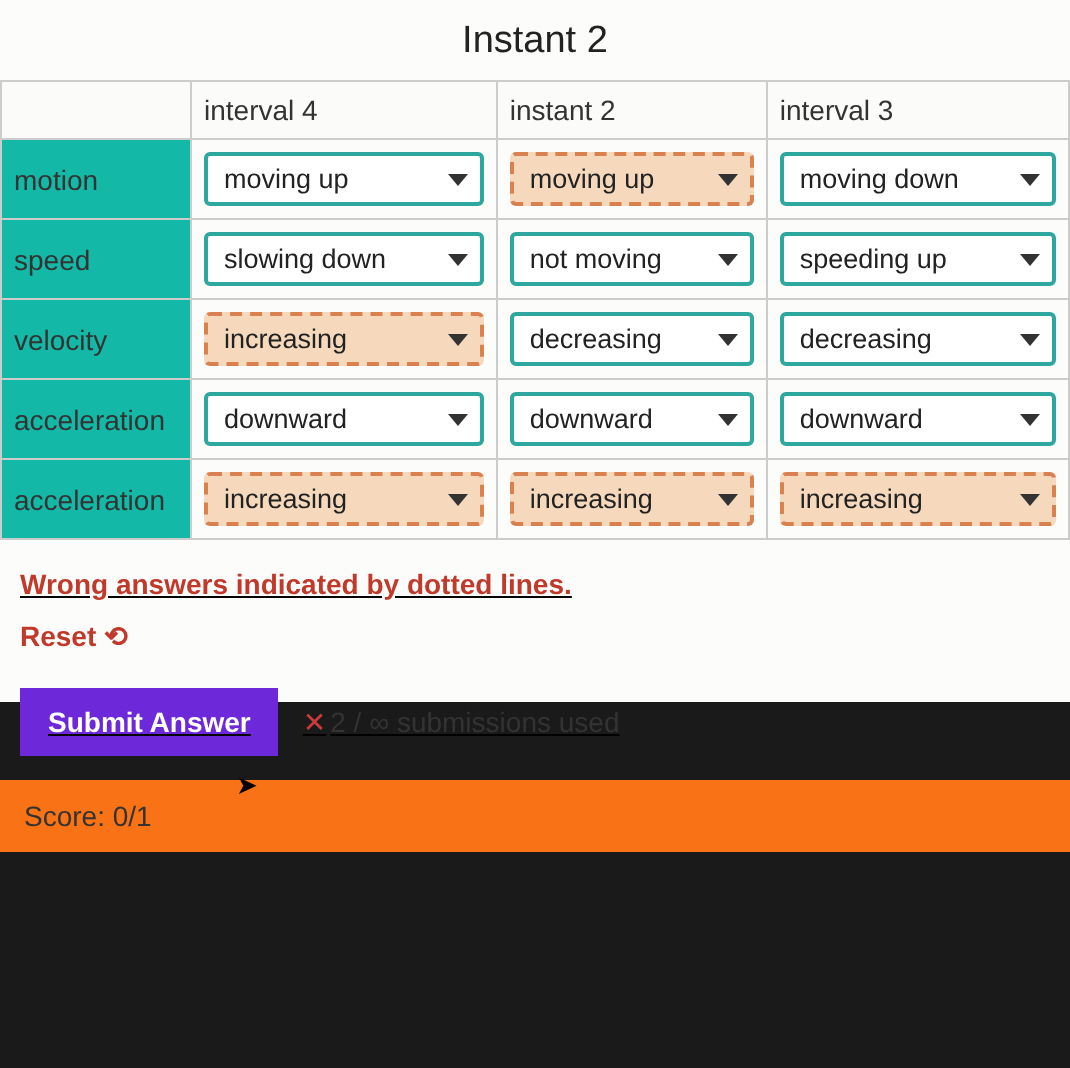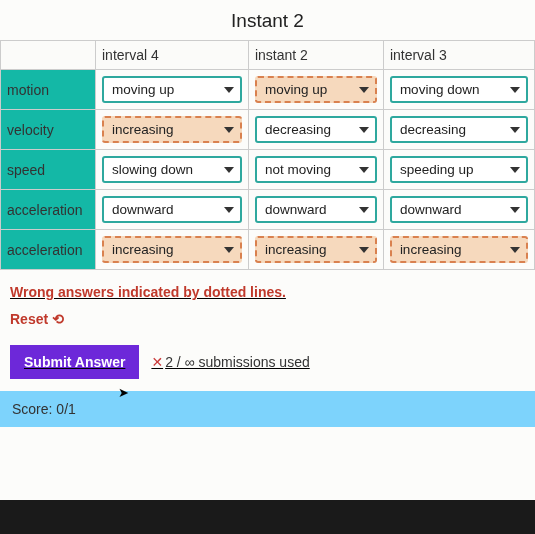--- a/index.html
+++ b/index.html
@@ -6,21 +6,21 @@
 body {
   font-family: -apple-system, BlinkMacSystemFont, "Segoe UI", Arial, sans-serif;
   background: #1a1a1a;
   width: 535px;
   height: 534px;
   overflow: hidden;
 }
 .page {
   background: #fcfcfa;
   width: 535px;
-  height: 500px;
+  height: 351px;
   padding: 0;
 }
 .title {
   text-align: center;
   font-size: 19px;
   font-weight: 400;
   padding: 10px 0 8px 0;
   color: #222;
 }
 table {
@@ -110,21 +110,21 @@
   font-size: 14px;
   font-weight: 600;
   cursor: pointer;
 }
 .sub-used {
   font-size: 14px;
   color: #333;
 }
 .sub-used .x { color: #ca3b3b; font-weight: 400; margin-right: 2px;}
 .score-bar {
-  background: #7dd3fc;
+  background: #f97316;
   padding: 10px 12px;
   font-size: 14px;
   color: #333;
   font-weight: 500;
 }
 .cursor {
   position: absolute;
   left: 118px;
   top: 385px;
   font-size: 13px;
@@ -163,57 +163,57 @@
             </div>
           </td>
           <td>
             <div class="dropdown">
               <span>moving down</span>
               <span class="caret"></span>
             </div>
           </td>
         </tr>
         <tr>
+          <td class="rowlabel">speed</td>
+          <td>
+            <div class="dropdown">
+              <span>slowing down</span>
+              <span class="caret"></span>
+            </div>
+          </td>
+          <td>
+            <div class="dropdown">
+              <span>not moving</span>
+              <span class="caret"></span>
+            </div>
+          </td>
+          <td>
+            <div class="dropdown">
+              <span>speeding up</span>
+              <span class="caret"></span>
+            </div>
+          </td>
+        </tr>
+        <tr>
           <td class="rowlabel">velocity</td>
           <td>
             <div class="dropdown wrong">
               <span>increasing</span>
               <span class="caret"></span>
             </div>
           </td>
           <td>
             <div class="dropdown">
               <span>decreasing</span>
               <span class="caret"></span>
             </div>
           </td>
           <td>
             <div class="dropdown">
               <span>decreasing</span>
-              <span class="caret"></span>
-            </div>
-          </td>
-        </tr>
-        <tr>
-          <td class="rowlabel">speed</td>
-          <td>
-            <div class="dropdown">
-              <span>slowing down</span>
-              <span class="caret"></span>
-            </div>
-          </td>
-          <td>
-            <div class="dropdown">
-              <span>not moving</span>
-              <span class="caret"></span>
-            </div>
-          </td>
-          <td>
-            <div class="dropdown">
-              <span>speeding up</span>
               <span class="caret"></span>
             </div>
           </td>
         </tr>
         <tr>
           <td class="rowlabel">acceleration</td>
           <td>
             <div class="dropdown">
               <span>downward</span>
               <span class="caret"></span>

